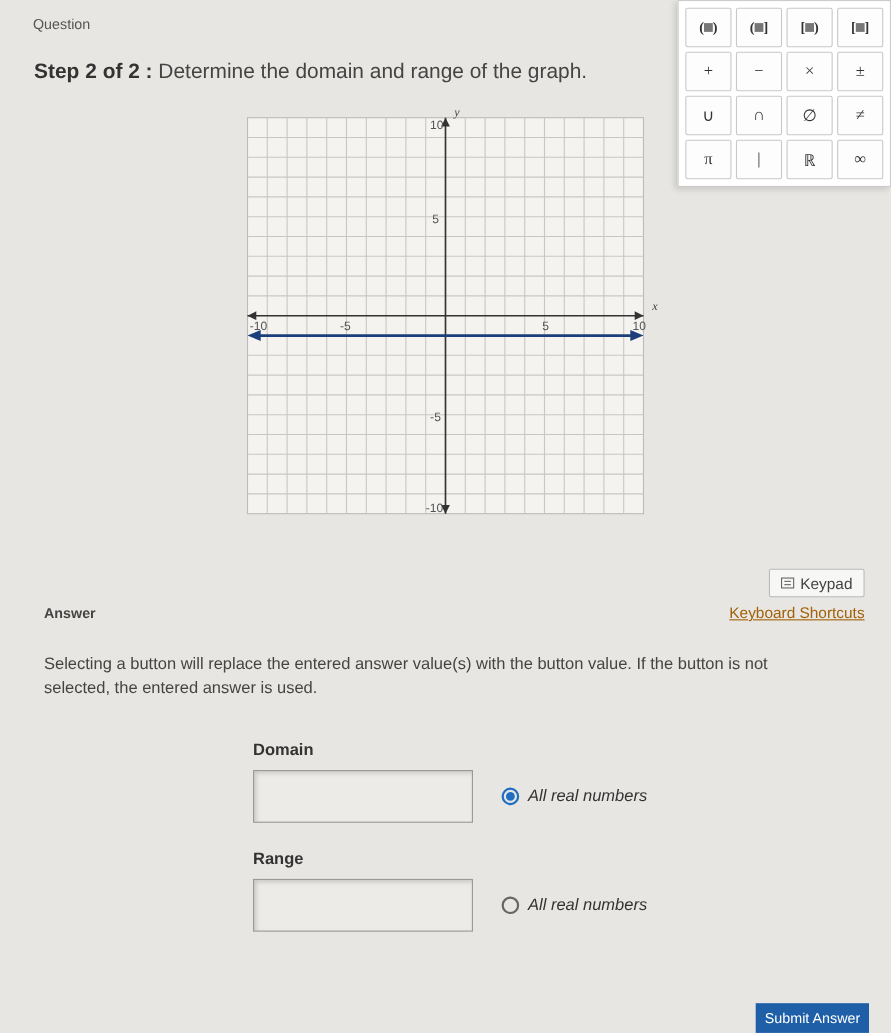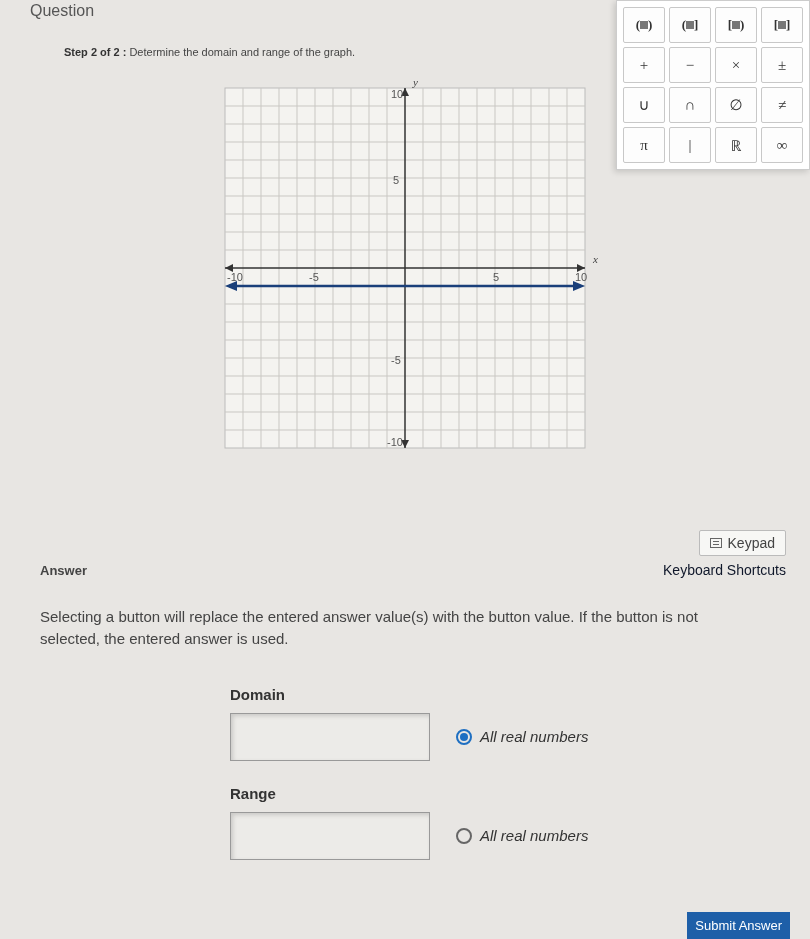--- a/index.html
+++ b/index.html
@@ -6,27 +6,27 @@
   body {
     font-family: Arial, Helvetica, sans-serif;
     background: #e8e6e3;
     width: 810px;
     height: 939px;
     overflow: hidden;
     color: #333;
     position: relative;
   }
   .top-crumb {
-    font-size: 16px;
+    font-size: 13px;
     color: #555;
-    padding: 2px 0 0 30px;
+    padding: 14px 0 0 30px;
   }
   .step-line {
-    padding: 26px 0 0 64px;
-    font-size: 11px;
+    padding: 26px 0 0 31px;
+    font-size: 19px;
     color: #444;
   }
   .step-line b { font-weight: 700; color: #333; }
   .graph-wrap {
     width: 400px;
     height: 400px;
     margin: 10px auto 0 auto;
     position: relative;
   }
   .keypad-panel {
@@ -67,38 +67,39 @@
     display: flex;
     justify-content: space-between;
     align-items: flex-end;
     padding: 30px 24px 8px 40px;
   }
   .answer-hdr .left {
     font-size: 13px;
     font-weight: 600;
     color: #444;
   }
-  .answer-hdr .right { text-align: right; margin-top: 32px; }
+  .answer-hdr .right { text-align: right; }
   .keypad-link-btn {
     display: inline-flex;
     align-items: center;
     gap: 6px;
     border: 1px solid #bbb;
     background: #f7f7f5;
     padding: 4px 10px;
     font-size: 14px;
     color: #444;
     cursor: pointer;
     border-radius: 2px;
   }
   .kb-shortcuts {
-    color: #0f172a;
+    color: #a16207;
     font-size: 14px;
     margin-top: 6px;
     cursor: pointer;
+    text-decoration: underline;
   }
   .instruction {
     padding: 20px 56px 0 40px;
     font-size: 15px;
     color: #444;
     line-height: 1.45;
   }
   .form-block {
     margin: 36px 0 0 230px;
   }

